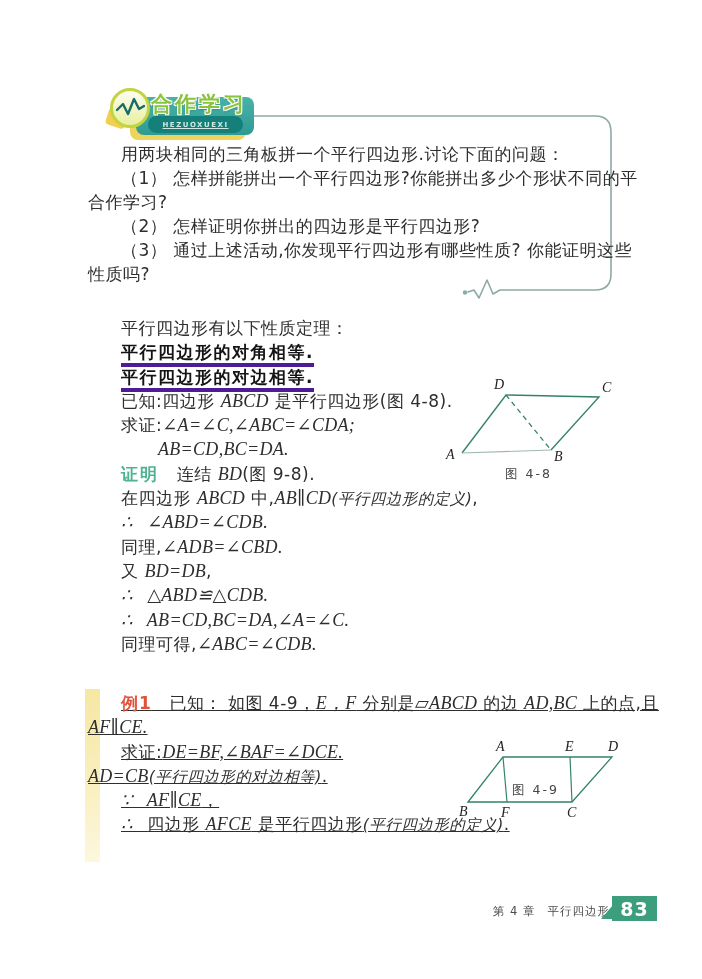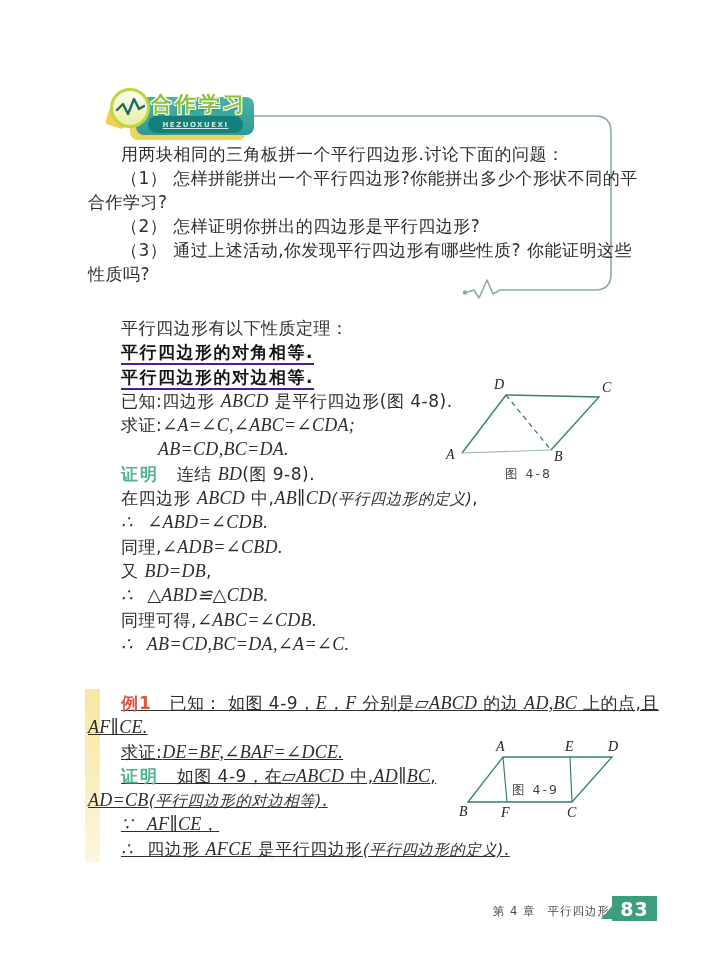--- a/index.html
+++ b/index.html
@@ -11,21 +11,21 @@
   .boxline{height:24px;line-height:24px;}
   .ind-0{padding-left:0;}
   .ind-2{padding-left:33px;}
   .ind-4{padding-left:70px;}
   .seg-c{font-family:"DejaVu Sans",sans-serif;}
   .seg-b{font-weight:bold;color:#141414;letter-spacing:1.5px;}
   .seg-m{font-family:"Liberation Serif","DejaVu Serif",serif;font-style:italic;font-size:18px;letter-spacing:0.3px;}
   .seg-k{font-family:"DejaVu Sans",sans-serif;font-style:italic;font-size:15.5px;color:#303030;}
   .seg-g{color:#4fb291;font-weight:bold;letter-spacing:2px;}
   .seg-o{color:#e0533a;font-weight:bold;letter-spacing:1px;}
-  .u-red{display:inline-block;border-bottom:2px solid #4c1d95;padding-bottom:1px;line-height:20px;}
+  .u-red{display:inline-block;border-bottom:4px solid #4c1d95;padding-bottom:1px;line-height:20px;}
   
   .box-border-svg{position:absolute;left:85px;top:100px;}
   .badge-shadow{position:absolute;left:130px;top:104px;width:116px;height:36px;
                 background:#eed45c;border-radius:8px;}
   .badge-rect{position:absolute;left:136px;top:97px;width:118px;height:38px;border-radius:8px;
               background:linear-gradient(180deg,#49b3a9,#2f9a92);}
   .badge-pill{position:absolute;left:148px;top:116px;width:95px;height:17px;border-radius:9px;
               background:#15807a;display:flex;align-items:center;justify-content:center;
               font-size:7px;letter-spacing:1.5px;color:#cfe9e2;font-weight:bold;text-decoration:underline;}
   .badge-title{position:absolute;left:151px;top:90px;font-size:21px;font-weight:bold;
@@ -90,41 +90,40 @@
     <div class="line ind-2"><span class="u-red"><span class="seg-b">平行四边形的对边相等.</span></span></div>
     <div class="line ind-2"><span class="seg-c">已知:四边形 </span><span class="seg-m">ABCD</span><span class="seg-c"> 是平行四边形(图 4-8).</span></div>
     <div class="line ind-2"><span class="seg-c">求证:</span><span class="seg-m">∠A=∠C,∠ABC=∠CDA;</span></div>
     <div class="line ind-4"><span class="seg-m">AB=CD,BC=DA.</span></div>
     <div class="line ind-2"><span class="seg-g">证明</span><span class="seg-c">   连结 </span><span class="seg-m">BD</span><span class="seg-c">(图 9-8).</span></div>
     <div class="line ind-2"><span class="seg-c">在四边形 </span><span class="seg-m">ABCD</span><span class="seg-c"> 中,</span><span class="seg-m">AB∥CD</span><span class="seg-k">(平行四边形的定义)</span><span class="seg-c">,</span></div>
     <div class="line ind-2"><span class="seg-m">∴   ∠ABD=∠CDB.</span></div>
     <div class="line ind-2"><span class="seg-c">同理,</span><span class="seg-m">∠ADB=∠CBD.</span></div>
     <div class="line ind-2"><span class="seg-c">又 </span><span class="seg-m">BD=DB</span><span class="seg-c">,</span></div>
     <div class="line ind-2"><span class="seg-m">∴   △ABD≌△CDB.</span></div>
+    <div class="line ind-2"><span class="seg-m">∴   AB=CD,BC=DA,∠A=∠C.</span></div>
     <div class="line ind-2"><span class="seg-c">同理可得,</span><span class="seg-m">∠ABC=∠CDB.</span></div>
-    <div class="line ind-2"><span class="seg-m">∴   AB=CD,BC=DA,∠A=∠C.</span></div>
   </div>
 
   <svg class="fig" style="left:428px;top:378px;" width="230" height="105" viewBox="0 0 230 105">
     <path d="M34 75 L78 17 L171 19 L123 72" fill="none" stroke="#35836c" stroke-width="1.4"></path>
     <path d="M34 75 L123 72" fill="none" stroke="#9fb8b0" stroke-width="1.1"></path>
     <path d="M78 17 L123 72" fill="none" stroke="#35836c" stroke-width="1.3" stroke-dasharray="5,4"></path>
     <text x="18" y="81" font-size="14" font-style="italic" font-family="Liberation Serif,serif" fill="#222">A</text>
     <text x="126" y="83" font-size="14" font-style="italic" font-family="Liberation Serif,serif" fill="#222">B</text>
     <text x="174" y="14" font-size="14" font-style="italic" font-family="Liberation Serif,serif" fill="#222">C</text>
     <text x="66" y="11" font-size="14" font-style="italic" font-family="Liberation Serif,serif" fill="#222">D</text>
   </svg>
   <div class="fig-caption" style="left:505px;top:466px;">图 4-8</div>
 
   <div class="yellow-strip"></div>
   <div class="example-text">
     <div class="line ind-2"><span class="seg-o">例1</span><span class="seg-c">   已知： 如图 4-9，</span><span class="seg-m">E，F</span><span class="seg-c"> 分别是</span><span class="seg-m">▱ABCD</span><span class="seg-c"> 的边 </span><span class="seg-m">AD,BC</span><span class="seg-c"> 上的点,且</span></div>
     <div class="line ind-0"><span class="seg-m">AF∥CE.</span></div>
     <div class="line ind-2"><span class="seg-c">求证:</span><span class="seg-m">DE=BF,∠BAF=∠DCE.</span></div>
-    <div class="line ind-2"><span class="seg-g">证明</span><span class="seg-c">   如图 4-9，在</span><span class="seg-m">▱ABCD</span><span class="seg-c"> 中,</span><span class="seg-m">AD∥BC</span><span class="seg-c">,</span></div>
     <div class="line ind-0"><span class="seg-m">AD=CB</span><span class="seg-k">(平行四边形的对边相等)</span><span class="seg-c">.</span></div>
     <div class="line ind-2"><span class="seg-m">∵   AF∥CE</span><span class="seg-c">，</span></div>
     <div class="line ind-2"><span class="seg-m">∴   </span><span class="seg-c">四边形 </span><span class="seg-m">AFCE</span><span class="seg-c"> 是平行四边形</span><span class="seg-k">(平行四边形的定义)</span><span class="seg-c">.</span></div>
   </div>
 
   <svg class="fig" style="left:443px;top:740px;" width="225" height="95" viewBox="0 0 225 95">
     <path d="M25 62 L60 17 L169 17 L129 62 Z" fill="none" stroke="#35836c" stroke-width="1.3"></path>
     <path d="M60 17 L64 62" fill="none" stroke="#35836c" stroke-width="1.2"></path>
     <path d="M127 17 L129 62" fill="none" stroke="#35836c" stroke-width="1.2"></path>
     <text x="53" y="11" font-size="14" font-style="italic" font-family="Liberation Serif,serif" fill="#222">A</text>

